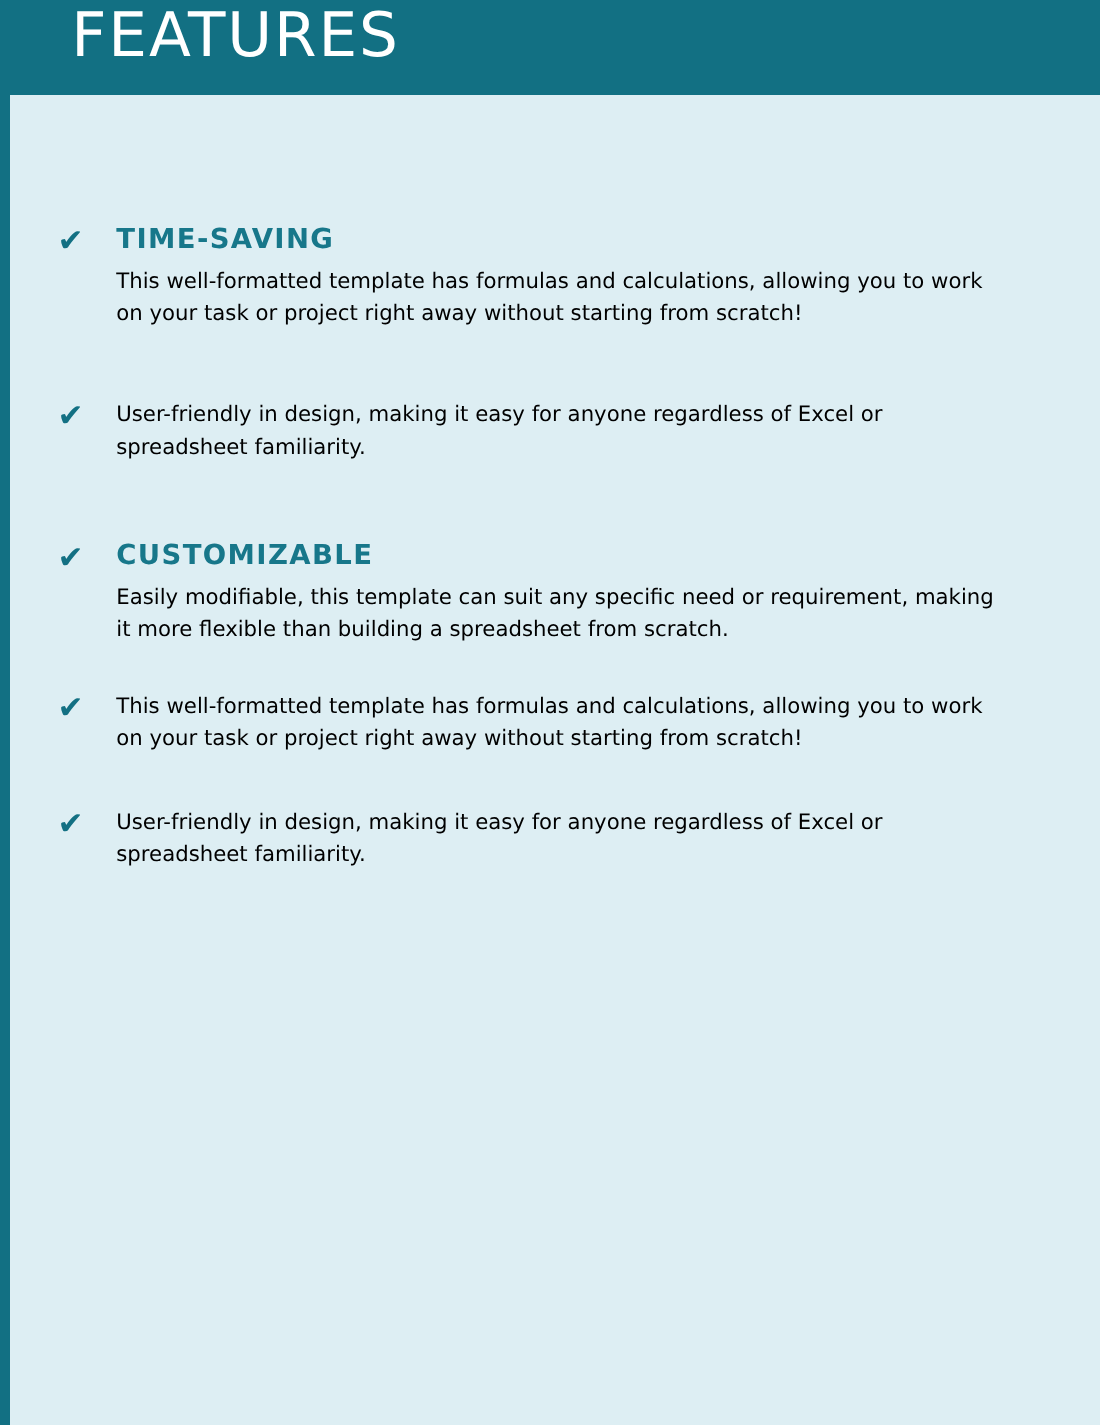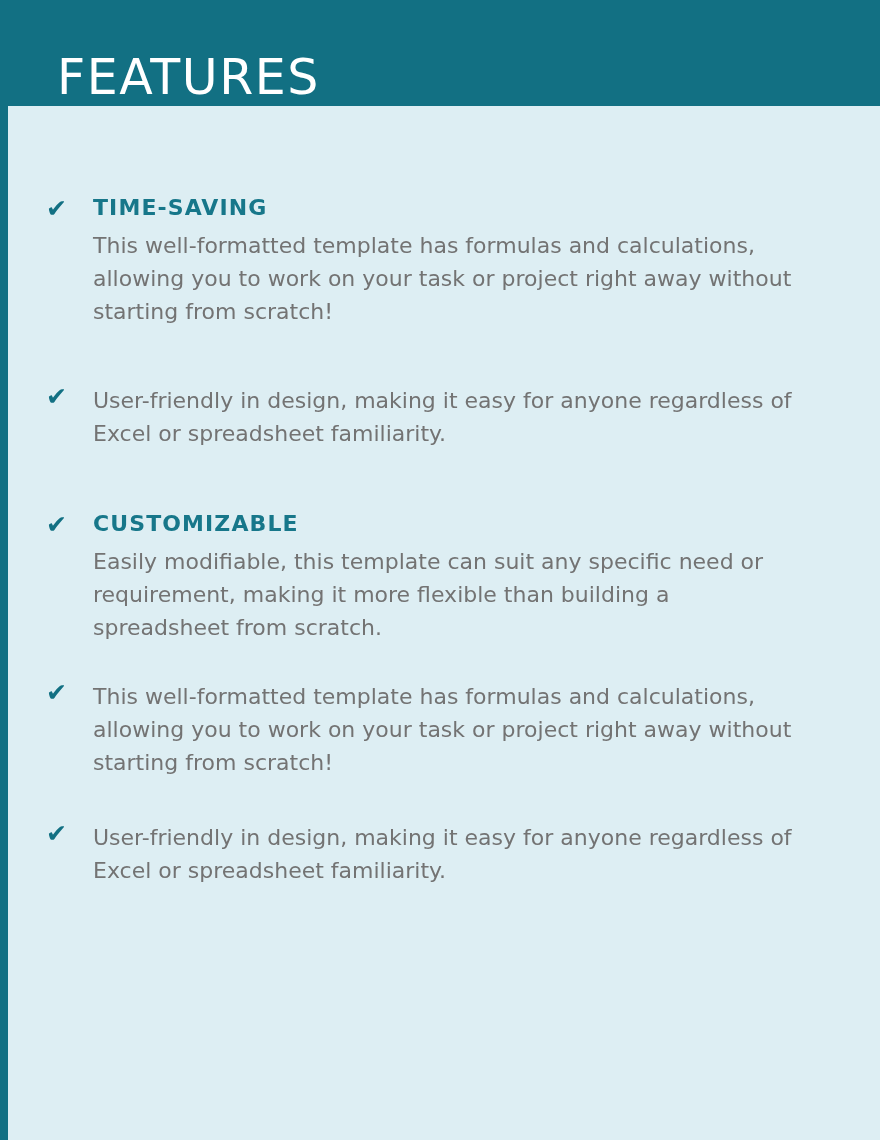--- a/index.html
+++ b/index.html
@@ -26,24 +26,24 @@
     top: 0;
     width: 8px;
     height: 1140px;
     background: #127083;
   }
   .header {
     position: absolute;
     left: 8px;
     top: 0;
     width: 872px;
-    height: 106px;
+    height: 76px;
     background: #127083;
     display: flex;
-    align-items: flex-end;
+    align-items: flex-start;
   }
   .header-title {
     color: #ffffff;
     font-size: 49px;
     letter-spacing: 1.5px;
     font-weight: 400;
     margin-left: 49px;
     font-family: "DejaVu Sans", sans-serif;
   }
   .content {
@@ -69,26 +69,26 @@
     color: #127083;
     font-size: 25px;
     line-height: 26px;
     font-weight: bold;
   }
   .feature-title {
     color: #17778a;
     font-size: 22px;
     letter-spacing: 1.1px;
     font-weight: bold;
-    margin: 16px 0 9px 0;
+    margin: 0 0 9px 0;
     line-height: 1.1;
   }
   .feature-desc {
-    color: #737373;
-    font-size: 22px;
+    color: #000000;
+    font-size: 17px;
     line-height: 1.5;
     margin: 0;
     max-width: 712px;
   }
   .gap-0 { margin-bottom: 56px; }
   .gap-1 { margin-bottom: 62px; }
   .gap-2 { margin-bottom: 36px; }
   .gap-3 { margin-bottom: 42px; }
   .gap-4 { margin-bottom: 0; }
 </style>

